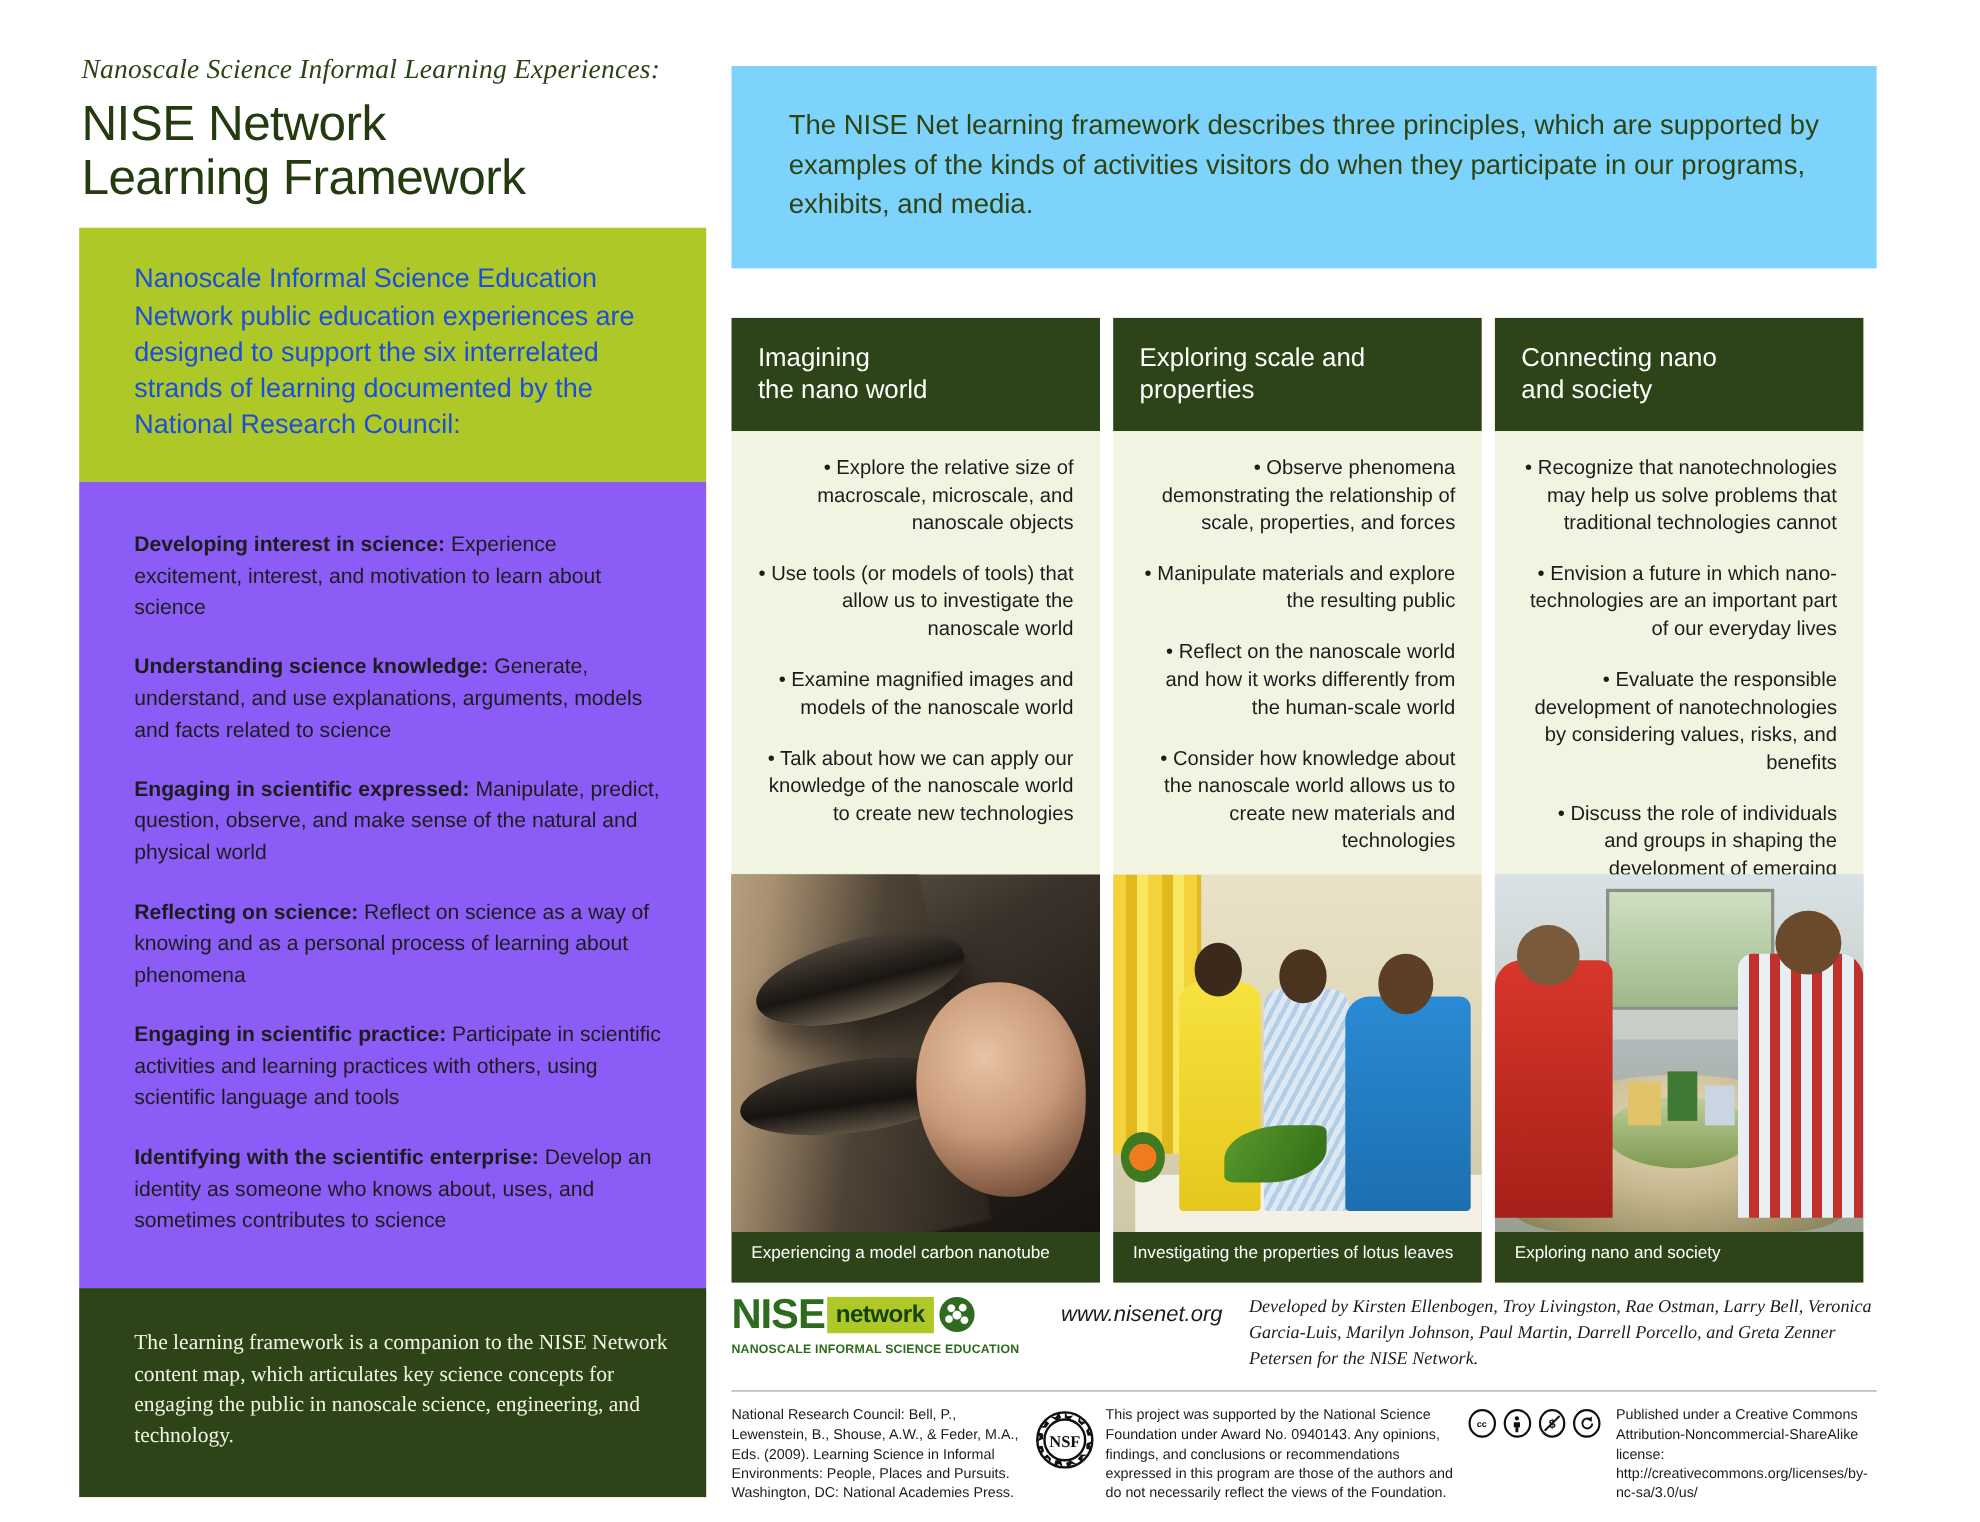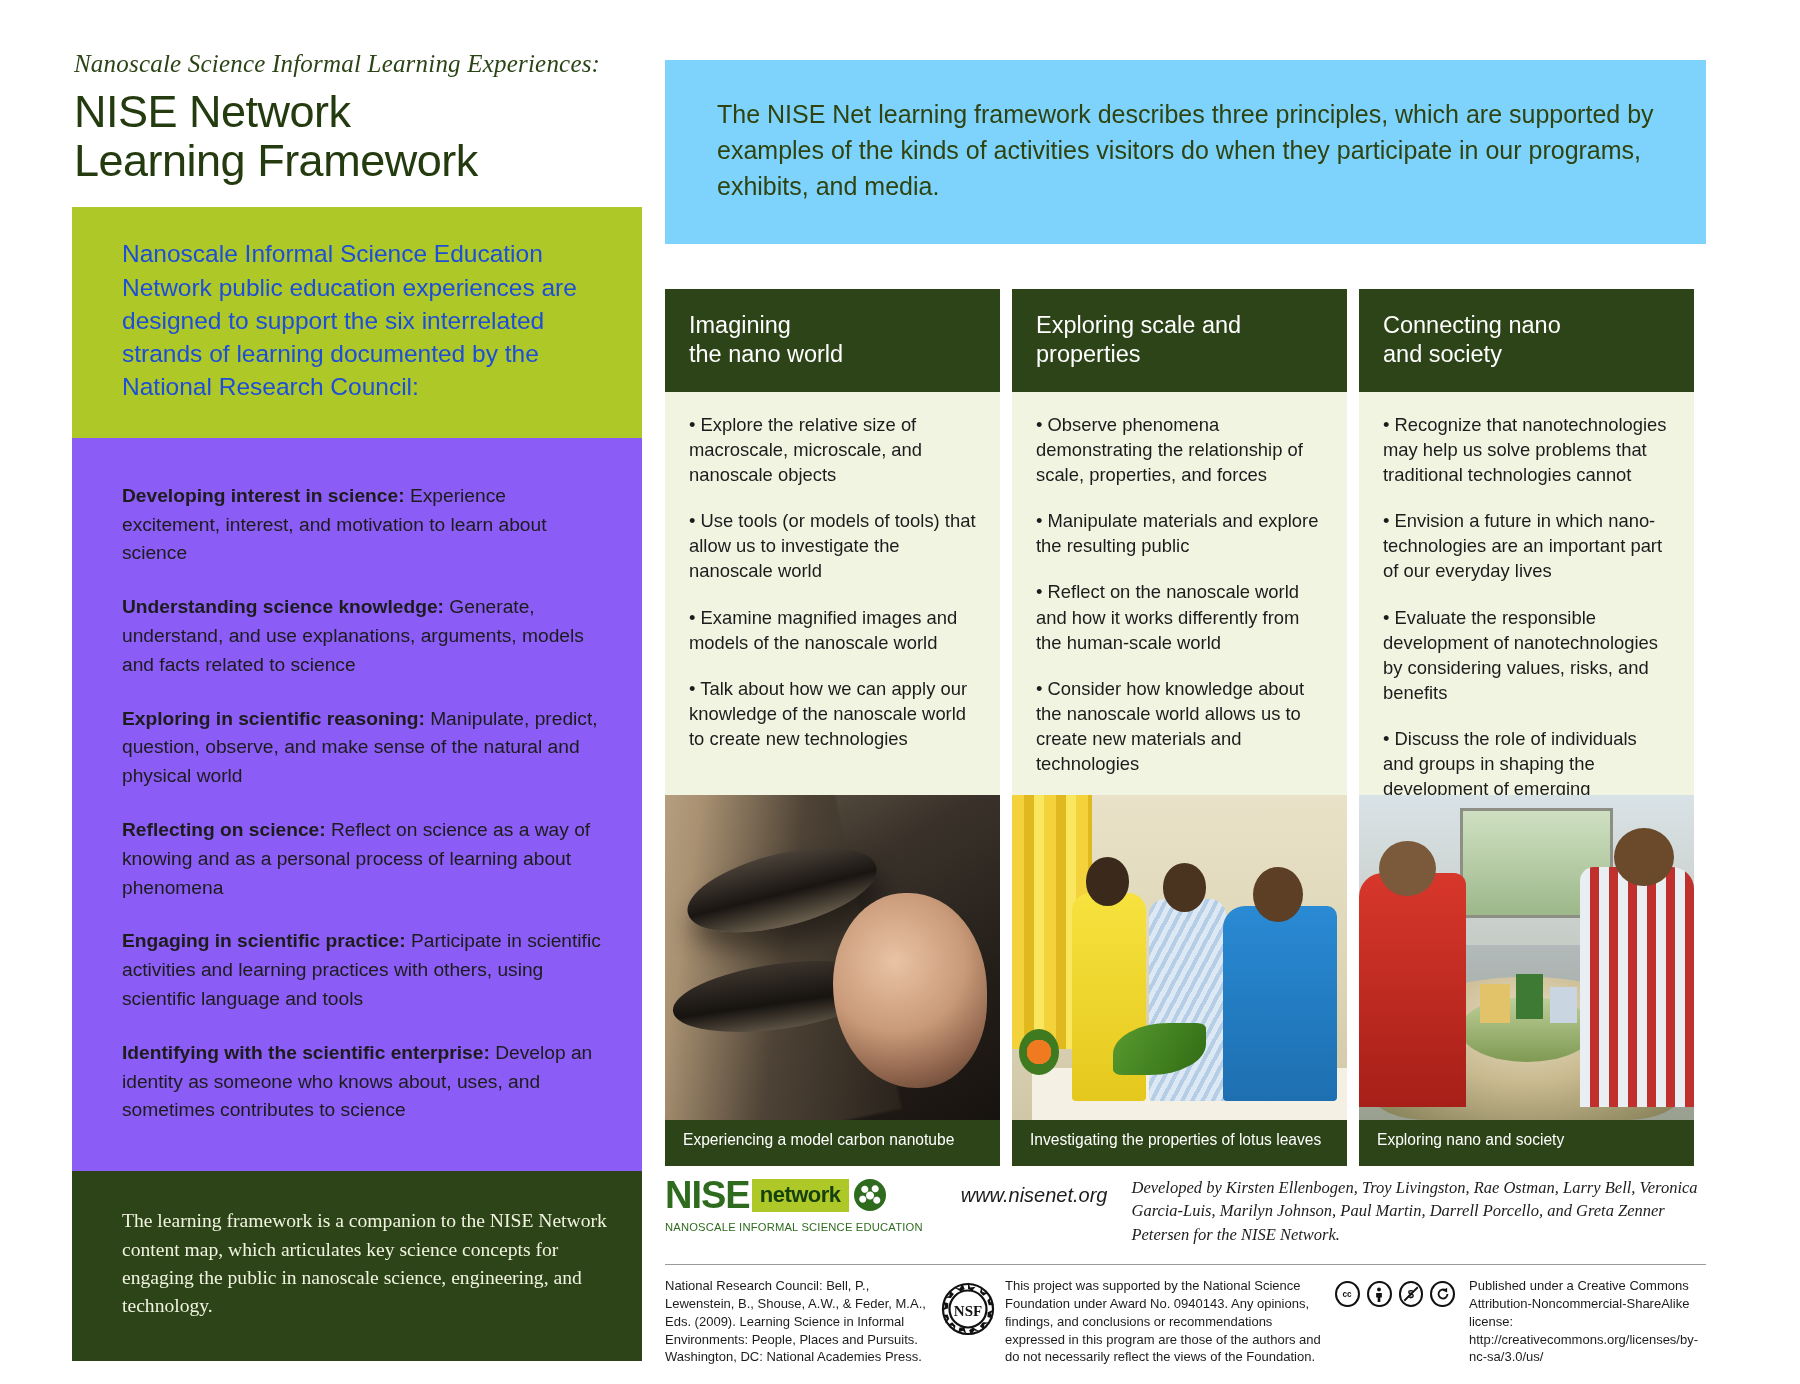--- a/index.html
+++ b/index.html
@@ -23,21 +23,21 @@
   .companion-box p{margin:0;font-family:"Liberation Serif",serif;font-size:19.6px;line-height:1.45;color:#f2f4e2;}
 
   
   .banner{position:absolute;left:665px;top:60px;width:1041px;background:#7dd3fc;box-sizing:border-box;padding:37px 40px 40px 52px;}
   .banner p{margin:0;font-size:25px;line-height:1.43;color:#2f4311;}
 
   .cols{position:absolute;left:665px;top:277px;width:1041px;display:flex;gap:12px;margin-top:12px;}
   .col{width:335px;display:flex;flex-direction:column;}
   .col-head{background:#2c4417;padding:22px 22px 24px 24px;min-height:86px;box-sizing:border-box;}
   .col-head h3{margin:0;font-size:23.5px;line-height:1.22;font-weight:400;color:#ffffff;}
-  .col-body{background:#f2f4e2;padding:20px 24px 26px 24px;box-sizing:border-box;flex:1 0 auto;height:440px;}
+  .col-body{background:#f2f4e2;padding:20px 24px 26px 24px;box-sizing:border-box;flex:1 0 auto;height:440px;text-align:right;}
   .bullet{margin:0 0 21px 0;font-size:18.4px;line-height:1.36;color:#1c1c1c;}
   .bullet:last-child{margin-bottom:0;}
 
   .photos{position:absolute;left:665px;top:795px;width:1041px;display:flex;gap:12px;}
   .photo-wrap{width:335px;}
   .photo{width:335px;height:325px;overflow:hidden;position:relative;}
   .caption{background:#2c4417;color:#fff;font-size:15.6px;padding:11px 16px 14px 18px;box-sizing:border-box;min-height:46px;}
 
   
   .ph1{background:linear-gradient(150deg,#6d6251 0%,#3a322a 35%,#241e19 70%,#171310 100%);}
@@ -90,21 +90,21 @@
   .logo-nise{font-family:"Liberation Sans",sans-serif;font-weight:700;font-size:38px;line-height:38px;color:#2f6b1f;letter-spacing:-1px;}
   .logo-net{background:#aec828;color:#16400d;font-weight:700;font-size:22px;line-height:22px;padding:5px 8px 6px 8px;margin-left:2px;letter-spacing:-.5px;}
   .logo-ball{width:32px;height:32px;border-radius:50%;margin-left:5px;background:#2f6b1f;position:relative;overflow:hidden;}
   .logo-ball:before{content:"";position:absolute;inset:3px;border-radius:50%;
     background:
      radial-gradient(circle at 30% 28%,#fff 0 3px,transparent 4px),
      radial-gradient(circle at 70% 26%,#fff 0 3px,transparent 4px),
      radial-gradient(circle at 50% 52%,#fff 0 3.5px,transparent 4.5px),
      radial-gradient(circle at 22% 66%,#fff 0 3px,transparent 4px),
      radial-gradient(circle at 76% 70%,#fff 0 3px,transparent 4px);}
-  .logo-sub{font-size:11.2px;font-weight:400;color:#2f6b1f;letter-spacing:.2px;margin-top:3px;text-align:center;}
+  .logo-sub{font-size:11.2px;font-weight:700;color:#2f6b1f;letter-spacing:.2px;margin-top:3px;text-align:center;}
   .url{font-size:20px;color:#1c1c1c;margin-left:38px;margin-top:12px;font-style:italic;}
   .developed{font-family:"Liberation Serif",serif;font-style:italic;font-size:16.5px;line-height:1.42;color:#1c1c1c;margin-left:24px;margin-top:4px;max-width:570px;}
 
   .rule{border-top:1px solid #9a9a9a;margin:18px 0 12px 0;width:1041px;}
 
   .fine-row{display:flex;align-items:flex-start;}
   .fine{font-size:13px;line-height:1.37;color:#1c1c1c;}
   .fine-nrc{width:262px;padding-right:10px;}
   .nsf-seal{width:62px;display:flex;justify-content:center;padding-top:4px;}
   .fine-nsf{width:330px;padding-left:6px;}
@@ -129,21 +129,21 @@
     </div>
 
     <div class="strands-box">
       <p class="strand">
         <b>Developing interest in science:</b><span> Experience excitement, interest, and motivation to learn about science</span>
       </p>
       <p class="strand">
         <b>Understanding science knowledge:</b><span> Generate, understand, and use explanations, arguments, models and facts related to science</span>
       </p>
       <p class="strand">
-        <b>Exploring in scientific reasoning:</b><span> Manipulate, predict, question, observe, and make sense of the natural and physical world</span>
+        <b>Engaging in scientific expressed:</b><span> Manipulate, predict, question, observe, and make sense of the natural and physical world</span>
       </p>
       <p class="strand">
         <b>Reflecting on science:</b><span> Reflect on science as a way of knowing and as a personal process of learning about phenomena</span>
       </p>
       <p class="strand">
         <b>Engaging in scientific practice:</b><span> Participate in scientific activities and learning practices with others, using scientific language and tools</span>
       </p>
       <p class="strand">
         <b>Identifying with the scientific enterprise:</b><span> Develop an identity as someone who knows about, uses, and sometimes contributes to science</span>
       </p>

